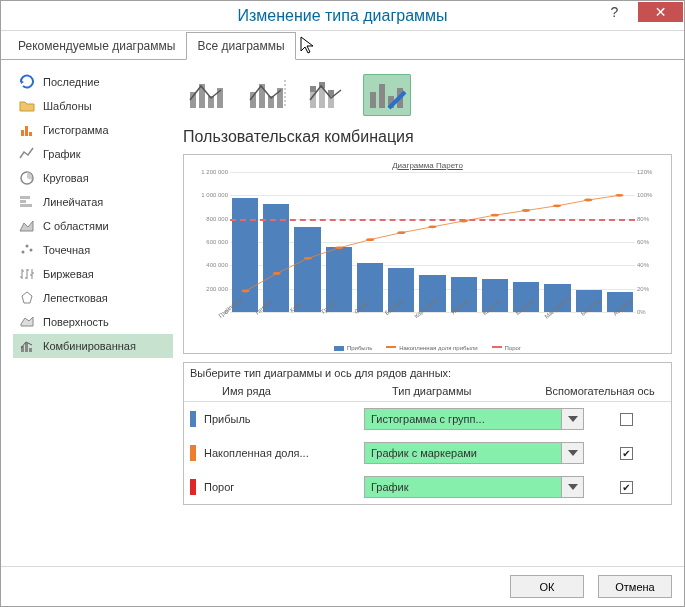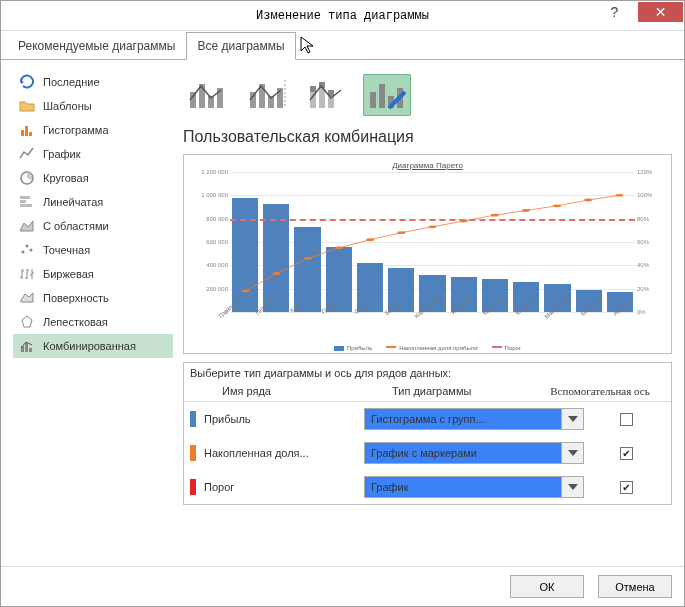--- a/index.html
+++ b/index.html
@@ -1,19 +1,19 @@
 <!DOCTYPE html>
 <html><head>
 <meta charset="utf-8">
 <style>
   * { box-sizing: border-box; font-family: "Segoe UI", Tahoma, sans-serif; }
   body { margin: 0; background: #fff; width: 685px; height: 607px; overflow: hidden; }
   .window { width: 685px; height: 607px; border: 1px solid #9f9f9f; background: #fff; display: flex; flex-direction: column; }
   .titlebar { height: 30px; background: #fff; display: flex; align-items: center; border-bottom: 1px solid #d9d9d9; position: relative; }
-  .titlebar .title { flex: 1; text-align: center; font-size: 12px; color: #000000; font-family: Liberation Mono, monospace; }
+  .titlebar .title { flex: 1; text-align: center; font-size: 16px; color: #0369a1; }
   .titlebar .wbtn { width: 45px; height: 20px; position: absolute; top: 1px; display:flex; align-items:center; justify-content:center; font-size:14px; }
   .help-btn { right: 47px; background:#fff; color:#444; }
   .close-btn { right: 1px; background: #c75050; color: #fff; font-size: 14px; }
   .tabs { display: flex; border-bottom: 1px solid #acacac; padding-left: 6px; }
   .tab { font-size: 12px; padding: 6px 10px 6px 10px; border: 1px solid transparent; color: #444; position:relative; top:1px; }
   .tab.active { border: 1px solid #acacac; border-bottom: 1px solid #fff; background: #fff; }
   .content { flex:1; display:flex; padding: 10px 12px 8px 12px; gap: 10px; }
   .sidebar { width: 160px; display:flex; flex-direction:column; }
   .side-item { display:flex; align-items:center; gap:8px; font-size:11px; color:#333; padding:4px 6px; cursor:default; }
   .side-item .icon { width:16px; height:16px; display:flex; align-items:center; justify-content:center; }
@@ -35,26 +35,26 @@
   .xcats { position:absolute; left:36px; right:26px; bottom:0; top:152px; display:flex; }
   .xcat { flex:1; font-size:6px; color:#777; text-align:center; transform:rotate(-40deg) translate(-8px,4px); transform-origin: top left; white-space:nowrap; }
   .legend { position:absolute; bottom:2px; left:0; right:0; display:flex; justify-content:center; gap:14px; font-size:6px; color:#666; align-items:center;}
   .lg-sw { width:10px; height:5px; display:inline-block; vertical-align:middle; margin-right:3px;}
   .cursor { position:absolute; }
   .grid-wrap { border:1px solid #c0c0c0; margin-top:8px; font-size:11px; color:#333; }
   .grid-caption { padding:4px 6px 2px 6px; font-size:11px; }
   .grid-head { display:flex; border-bottom:1px solid #dcdcdc; padding:4px 6px; font-size:11px; color:#333; font-weight:normal;}
   .grid-head > div:nth-child(1){ width:170px;margin-left:32px; }
   .grid-head > div:nth-child(2){ flex:1; }
-  .grid-head > div:nth-child(3){ width:130px; text-align:center;font-family:Liberation Serif, serif; }
+  .grid-head > div:nth-child(3){ width:130px; text-align:center; }
   .grid-row { display:flex; align-items:center; padding:6px; gap:4px;}
   .grid-row .cname { width:170px; display:flex; align-items:center; gap:8px;}
   .color-chip { width:6px; height:16px; }
   .dd { display:flex; width:220px; }
-  .dd-val { flex:1; border:1px solid #ababab; height:22px; display:flex; align-items:center; padding:0 6px; font-size:11px; white-space:nowrap; overflow:hidden; text-overflow:ellipsis; background:#3b82f6;}
+  .dd-val { flex:1; border:1px solid #ababab; height:22px; display:flex; align-items:center; padding:0 6px; font-size:11px; white-space:nowrap; overflow:hidden; text-overflow:ellipsis; background:#86efac;}
   .dd-btn { width:22px; height:22px; border:1px solid #ababab; border-left:none; background:#f0f0f0; display:flex; align-items:center; justify-content:center; }
   .aux { flex:1; display:flex; justify-content:center; }
   .chk { width:13px; height:13px; border:1px solid #707070; display:flex; align-items:center; justify-content:center; font-size:10px; color:#222; background:#fff;}
   .footer { border-top:1px solid #d9d9d9; padding:8px 12px; display:flex; justify-content:flex-end; gap:14px; }
   .btn { min-width:74px; height:23px; border:1px solid #acacac; background:#f0f0f0; font-size:11px; display:flex; align-items:center; justify-content:center; }
   svg.line-overlay { position:absolute; left:0; top:0; width:100%; height:100%; }
 </style>
 </head>
 <body>
 
@@ -150,32 +150,32 @@
         <span class="icon">
             <svg width="16" height="16">
               <path d="M3 3v10M3 5h2M3 11h-2 M8 3v10M8 4h2M8 12h-2 M13 3v10M13 7h2M13 9h-2" stroke="#888" stroke-width="1"></path>
             </svg>
           </span>
         <span>Биржевая</span>
       </div>
       <div class="side-item">
         <span class="icon">
             <svg width="16" height="16">
+              <polygon points="8,2 13,6 11,13 5,13 3,6" fill="none" stroke="#888"></polygon>
+            </svg>
+          </span>
+        <span>Лепестковая</span>
+      </div>
+      <div class="side-item">
+        <span class="icon">
+            <svg width="16" height="16">
               <polygon points="2,10 6,4 10,7 14,3 14,12 2,12" fill="#ddd" stroke="#888"></polygon>
             </svg>
           </span>
         <span>Поверхность</span>
-      </div>
-      <div class="side-item">
-        <span class="icon">
-            <svg width="16" height="16">
-              <polygon points="8,2 13,6 11,13 5,13 3,6" fill="none" stroke="#888"></polygon>
-            </svg>
-          </span>
-        <span>Лепестковая</span>
       </div>
       <div class="side-item selected">
         <span class="icon">
             <svg width="16" height="16">
               <rect x="2" y="8" width="3" height="6" fill="#888"></rect>
               <rect x="6" y="5" width="3" height="9" fill="#888"></rect>
               <rect x="10" y="10" width="3" height="4" fill="#888"></rect>
               <polyline points="2,10 7,4 13,7" fill="none" stroke="#555"></polyline>
             </svg>
           </span>

